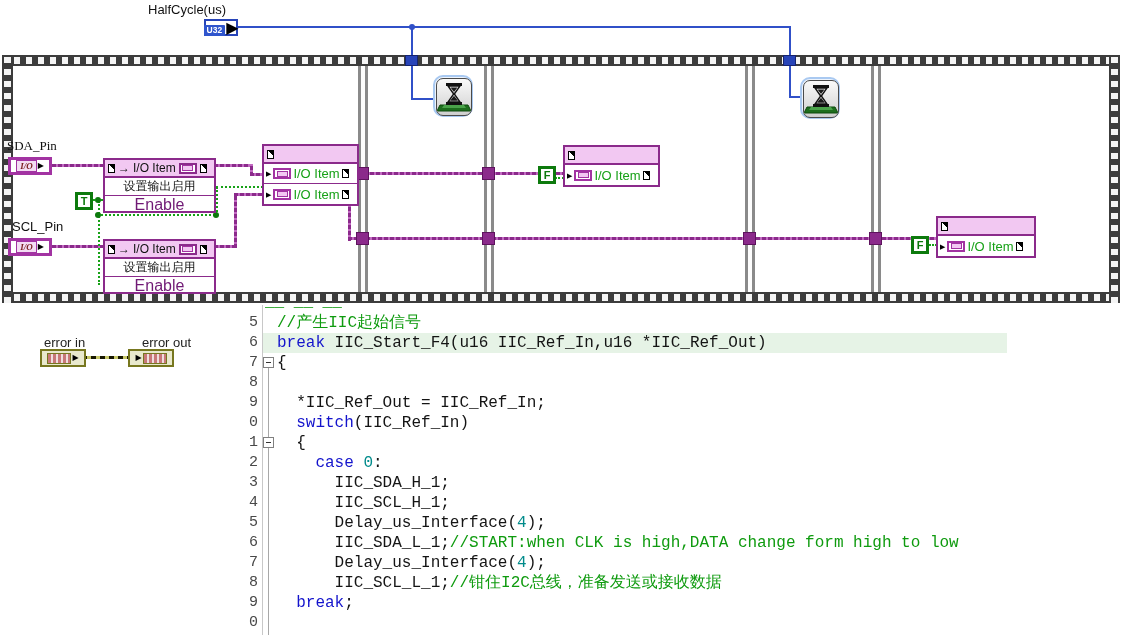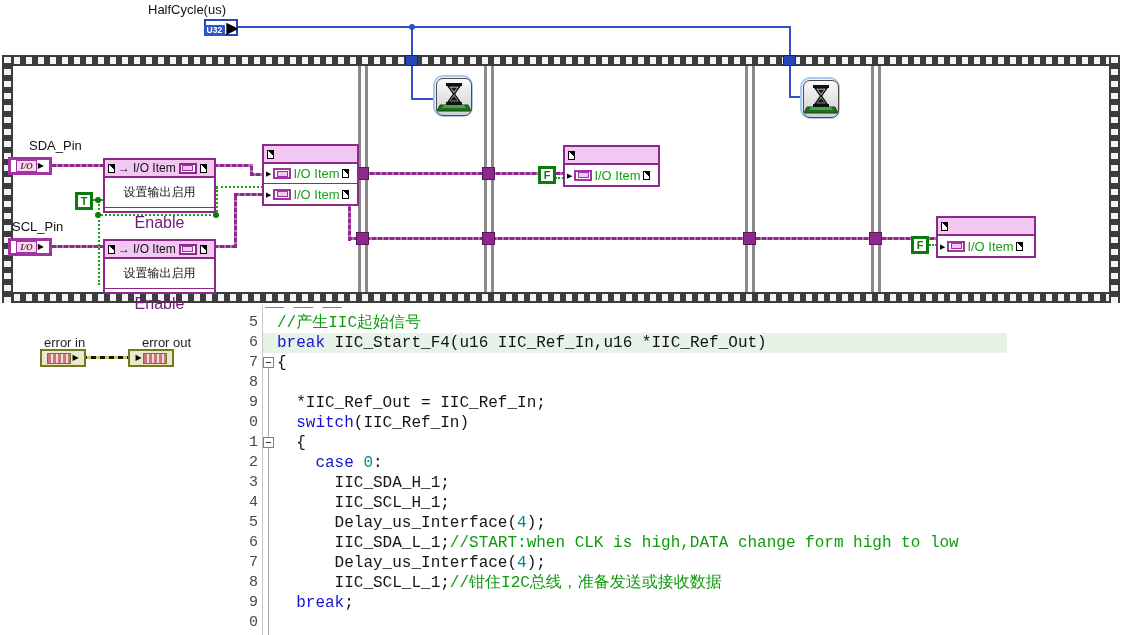--- a/index.html
+++ b/index.html
@@ -39,21 +39,21 @@
   .u32 .chip{background:#2f55cd;color:#fff;font:bold 8.5px "Liberation Sans",sans-serif;
        padding:1px 3px;line-height:9px;border-radius:1px;margin-top:6px;}
   .bool{position:absolute;width:18px;height:18px;border:3px solid #0d7a0d;background:#fff;box-sizing:border-box;
         display:flex;align-items:center;justify-content:center;
         font:bold 11px "Liberation Sans",sans-serif;color:#0d7a0d;}
 
   
   .pnode{position:absolute;border:2px solid #8b2a8b;background:#fff;box-sizing:border-box;}
   .pnode .hdr{height:18px;background:#f2c8f2;border-bottom:2px solid #8b2a8b;box-sizing:border-box;
         display:flex;align-items:center;gap:3px;padding:0 3px;font-size:12px;color:#111;}
-  .pnode .row{height:30px;display:flex;align-items:center;justify-content:center;
+  .pnode .row{height:18px;display:flex;align-items:center;justify-content:center;
         border-bottom:1px solid #8b2a8b;box-sizing:border-box;font-size:12px;}
   .pnode .row:last-child{border-bottom:none;}
   .pnode .cjk{color:#111;}
   .pnode .grn{color:#701a75;font-size:16px;}
   .iorow{height:20px;display:flex;align-items:center;gap:2px;padding:0 2px;box-sizing:border-box;
         border-bottom:1px solid #8b2a8b;}
   .iorow:last-child{border-bottom:none;}
   .iorow .grn{color:#17a117;font-size:13px;white-space:nowrap;}
   .pg{width:7px;height:9px;border:1px solid #000;box-sizing:border-box;
       background:linear-gradient(225deg,#000 0 3px,#fff 3px);}
@@ -147,21 +147,21 @@
 
   <div class="tunnel" style="left:356px;top:167px;"></div>
   <div class="tunnel" style="left:482px;top:167px;"></div>
   <div class="tunnel" style="left:356px;top:232px;"></div>
   <div class="tunnel" style="left:482px;top:232px;"></div>
   <div class="tunnel" style="left:743px;top:232px;"></div>
   <div class="tunnel" style="left:869px;top:232px;"></div>
   <div class="btunnel" style="left:405px;top:55px;"></div>
   <div class="btunnel" style="left:783px;top:55px;"></div>
 
-  <div class="lbl" style="left:29px;top:138px;">SDA_Pin</div>
+  <div class="lbl" style="left:7px;top:138px;font-family:Liberation Serif, serif;">SDA_Pin</div>
   <div class="ctl" style="left:8px;top:157px;width:44px;height:18px;">
     <span class="chip">I/O</span>
       <span class="arr">▶</span>
   </div>
   <div class="lbl" style="left:12px;top:219px;">SCL_Pin</div>
   <div class="ctl" style="left:8px;top:238px;width:44px;height:18px;">
     <span class="chip">I/O</span>
       <span class="arr">▶</span>
   </div>
 

